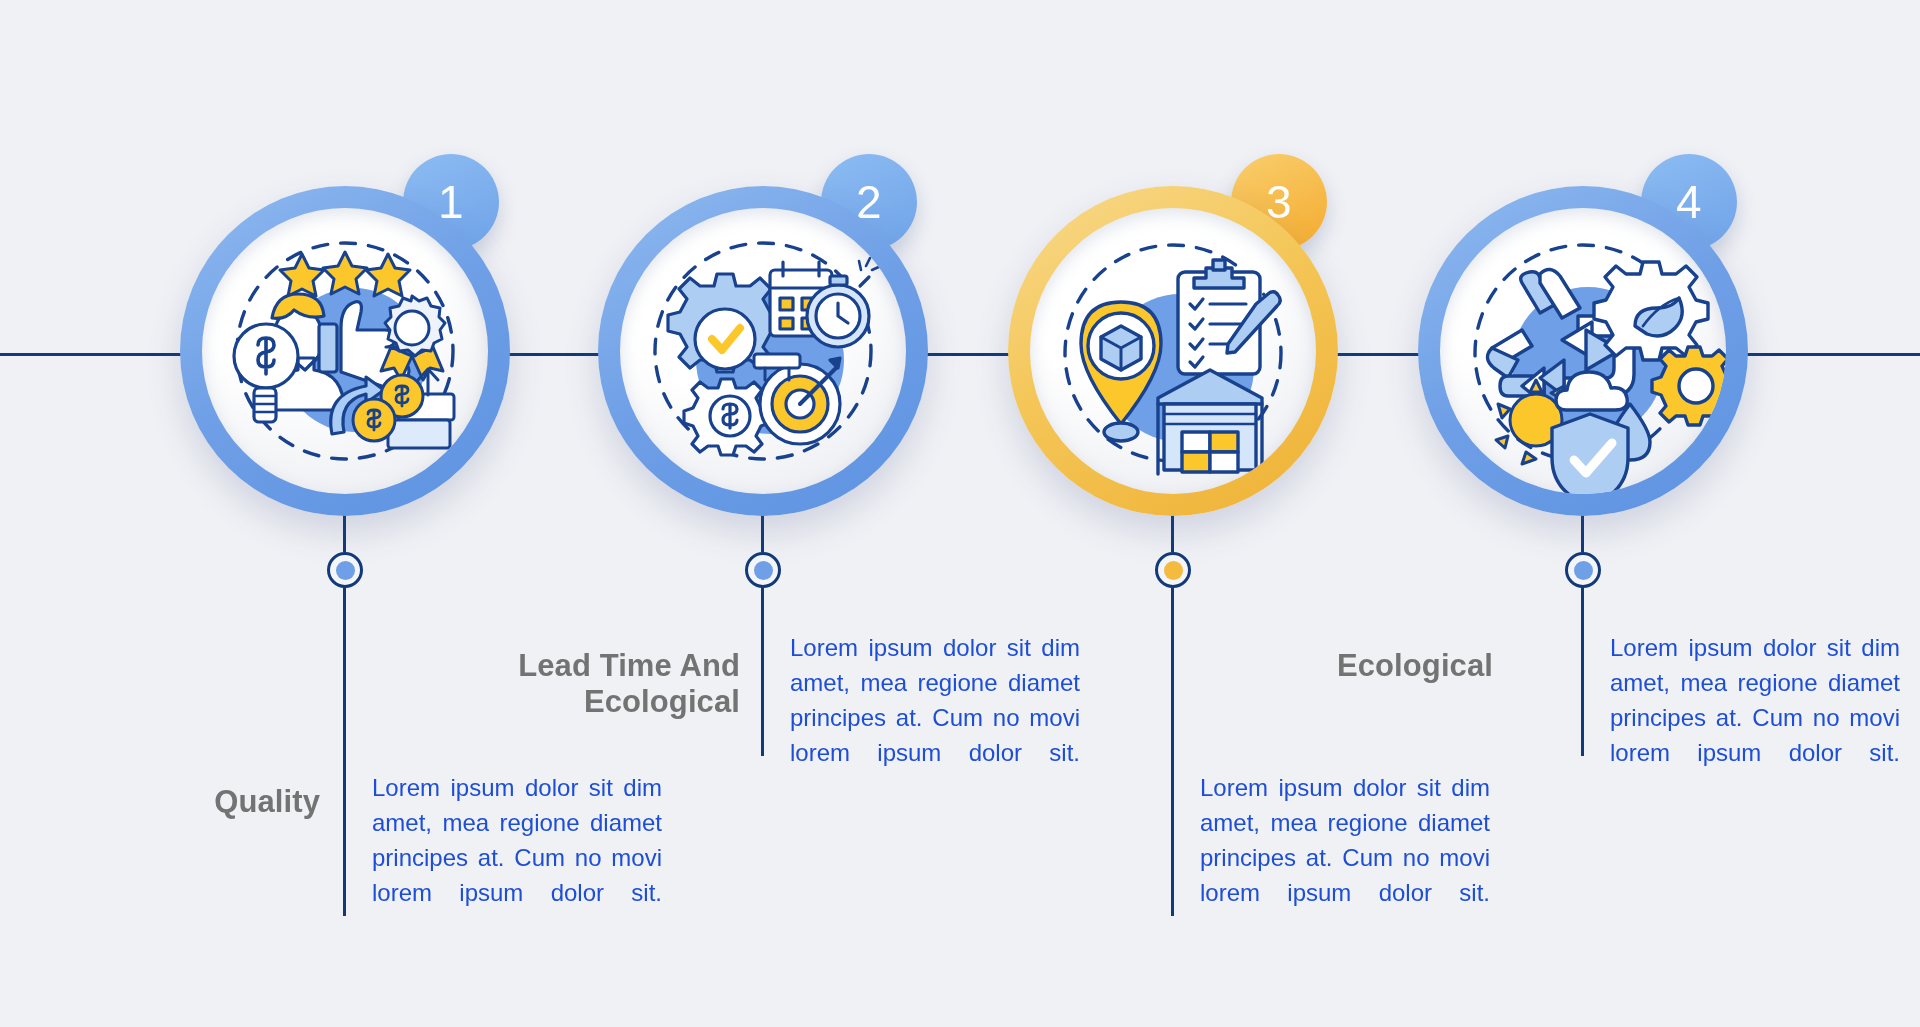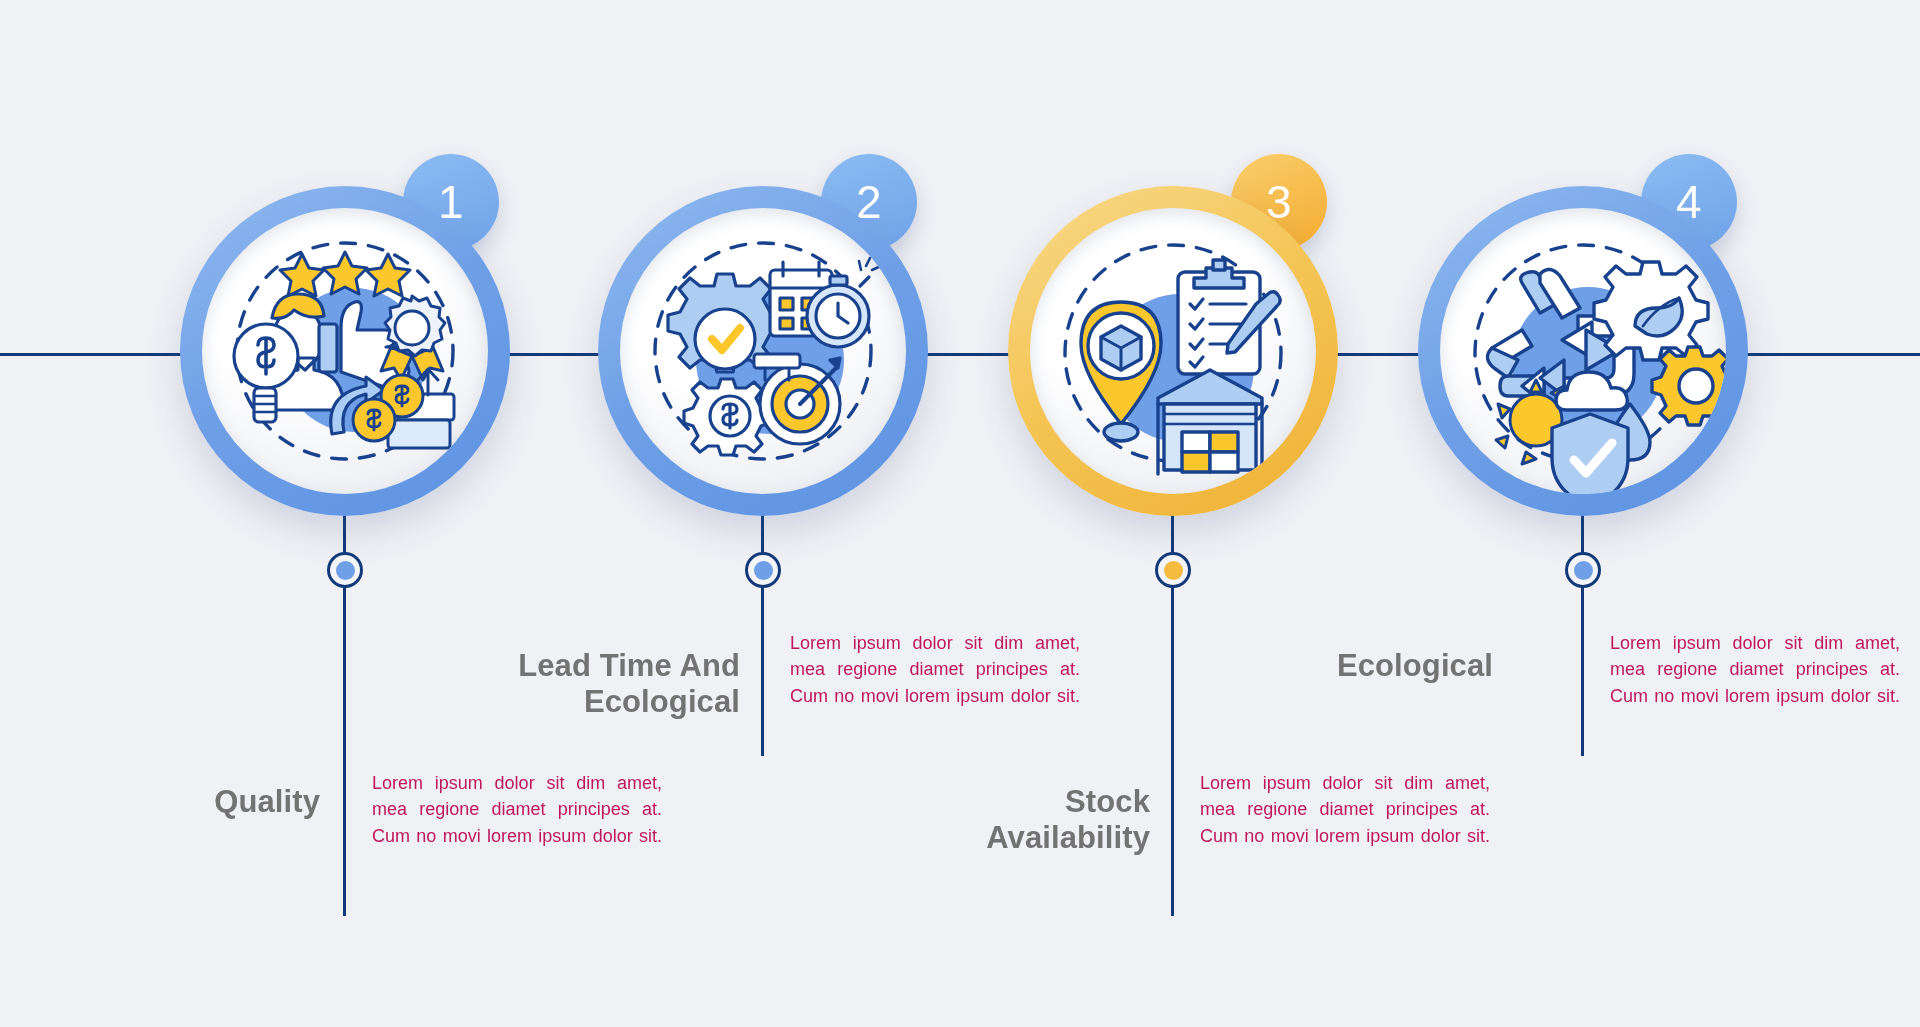--- a/index.html
+++ b/index.html
@@ -63,21 +63,21 @@
 
   
   .title{
     position:absolute;
     color:#737373;font-weight:bold;font-size:31px;line-height:1.16;
     text-align:right;
     letter-spacing:.1px;
   }
   .body{
     position:absolute;
-    color:#be185d;font-size:18px;line-height:1.46;
+    color:#1d4ed8;font-size:24px;line-height:1.46;
     text-align:justify;
     text-align-last:justify;
   }
 </style>
 </head>
 <body>
 
 <div id="stage">
 
   <div class="axis"></div>
@@ -270,24 +270,20 @@
           <rect x="152" y="224" width="28" height="20" fill="#ffffff"></rect>
           <rect x="180" y="224" width="28" height="20" fill="#fbc72a"></rect>
           <rect x="152" y="244" width="28" height="20" fill="#fbc72a"></rect>
           <rect x="180" y="244" width="28" height="20" fill="#ffffff"></rect>
           <path d="M128 196 v70 M232 196 v70" fill="none"></path>
         </g>
       </svg>
     </div>
   </div>
 
-  <div class="title" style="left:860px;top:784px;width:290px;">
-    <div>Stock</div>
-    <div>Availability</div>
-  </div>
   <div class="body" style="left:1200px;top:770px;width:290px;">Lorem ipsum dolor sit dim amet, mea regione diamet principes at. Cum no movi lorem ipsum dolor sit.</div>
 
   <div class="stem" style="left:1581px;top:480px;height:72px;"></div>
   <div class="stem" style="left:1581px;top:586px;height:170px;"></div>
   <div class="marker" style="left:1565px;top:552px;">
     <span class="core" style="background:#6f9fe6;"></span>
   </div>
 
   <div class="badge blue" style="left:1641px;top:154px;">
       <span>4</span>

